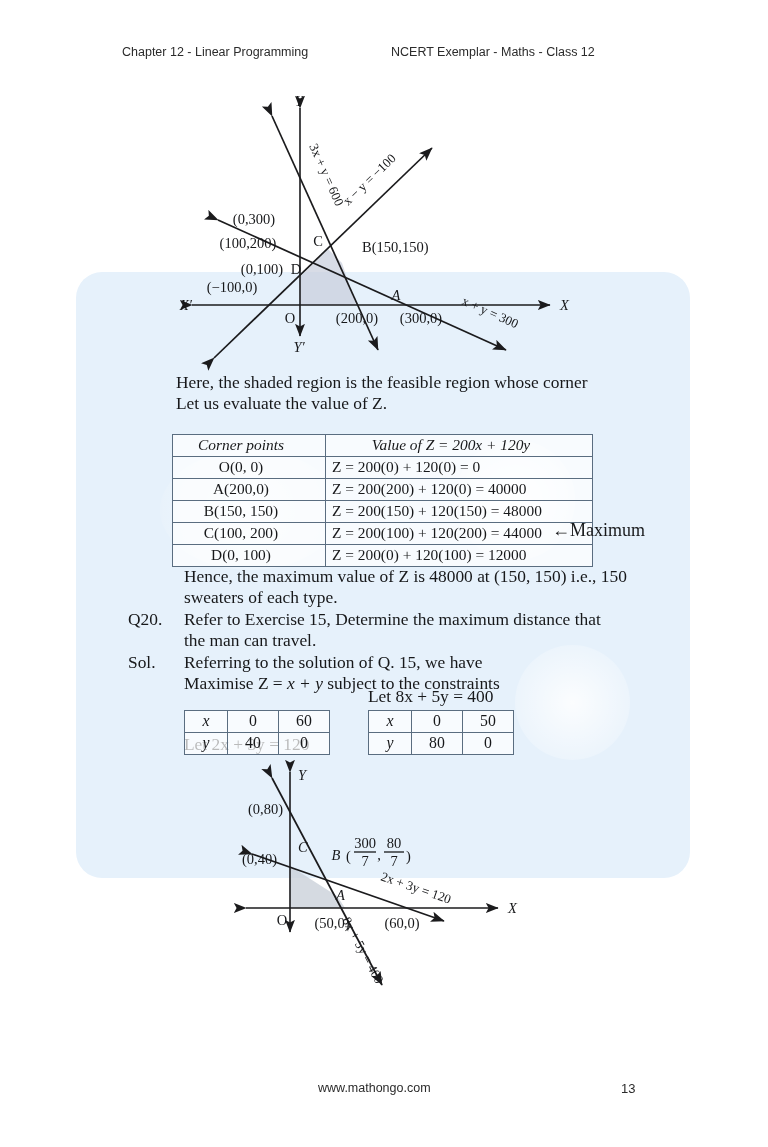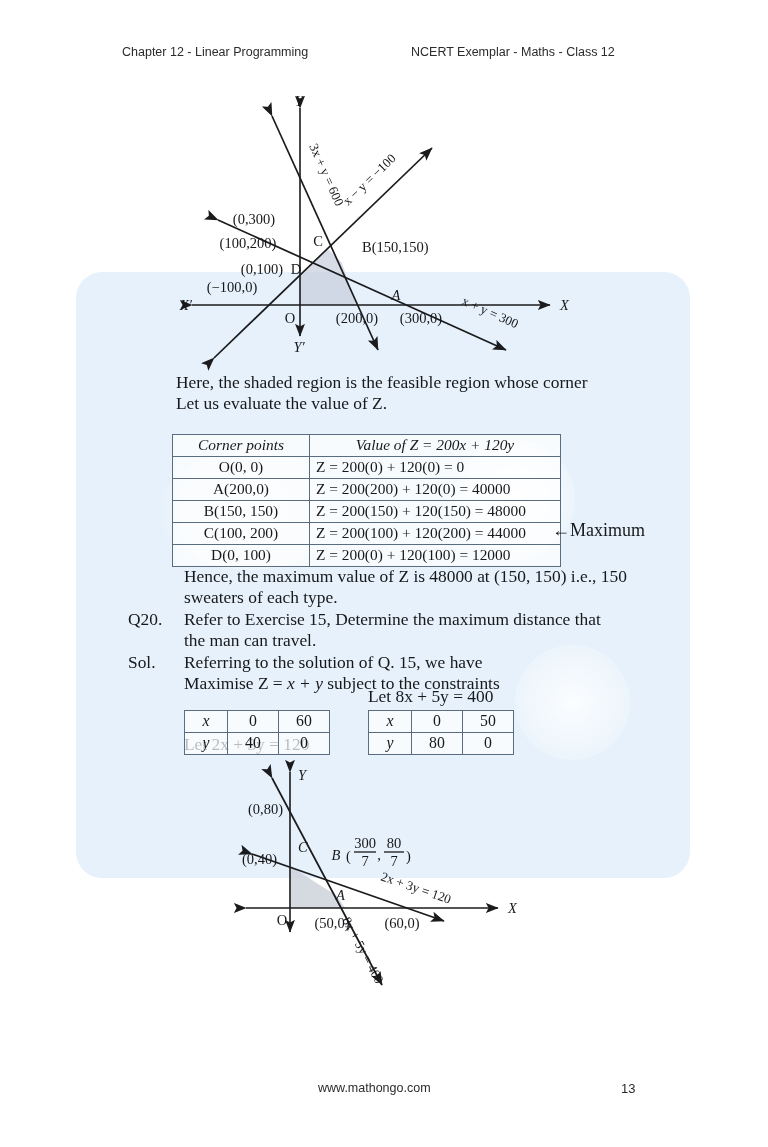--- a/index.html
+++ b/index.html
@@ -66,21 +66,21 @@
     z-index: 5;
     font-family: "Liberation Sans", sans-serif;
     font-size: 12.5px;
     color: #2b2b2b;
   }
   #page-header .hdr-left {
     position: absolute; left: 122px; top: 0;
     white-space: nowrap;
   }
   #page-header .hdr-right {
-    position: absolute; left: 411px; top: 0;
+    position: absolute; left: 391px; top: 0;
     white-space: nowrap;
   }
 
   
   #page-footer {
     position: absolute;
     left: 0; top: 1081px;
     width: 768px;
     z-index: 5;
     font-family: "Liberation Sans", sans-serif;
@@ -136,21 +136,21 @@
     left: 172px; top: 434px;
     z-index: 5;
   }
   table.zt {
     border-collapse: collapse;
     background: rgba(255,255,255,0.72);
     font-size: 15.4px;
   }
   table.zt td, table.zt th {
     border: 1px solid #5a6d80;
-    padding: 1px 6px 2px 6px;
+    padding: 1px 22px 2px 6px;
     font-weight: normal;
     white-space: nowrap;
     height: 18px;
   }
   table.zt th { font-style: italic; text-align: center; }
   table.zt td.c1 { width: 124px; text-align: center; margin-top: 8px; }
   table.zt td.c2 { width: 238px; text-align: left; }
   table.zt th.c1 { width: 124px; }
   table.zt th.c2 { width: 238px; }
   #max-note {

